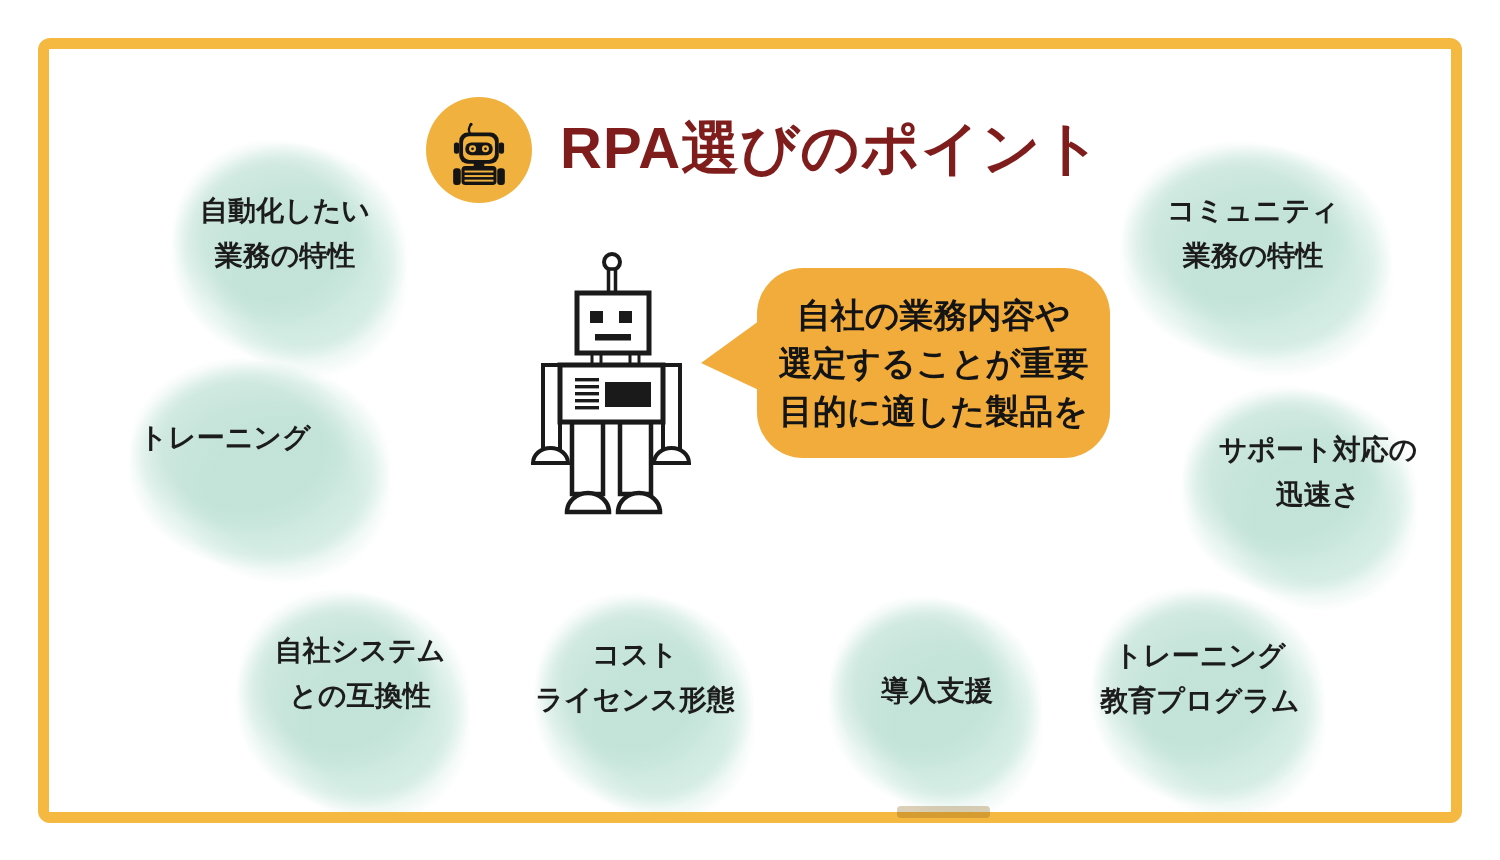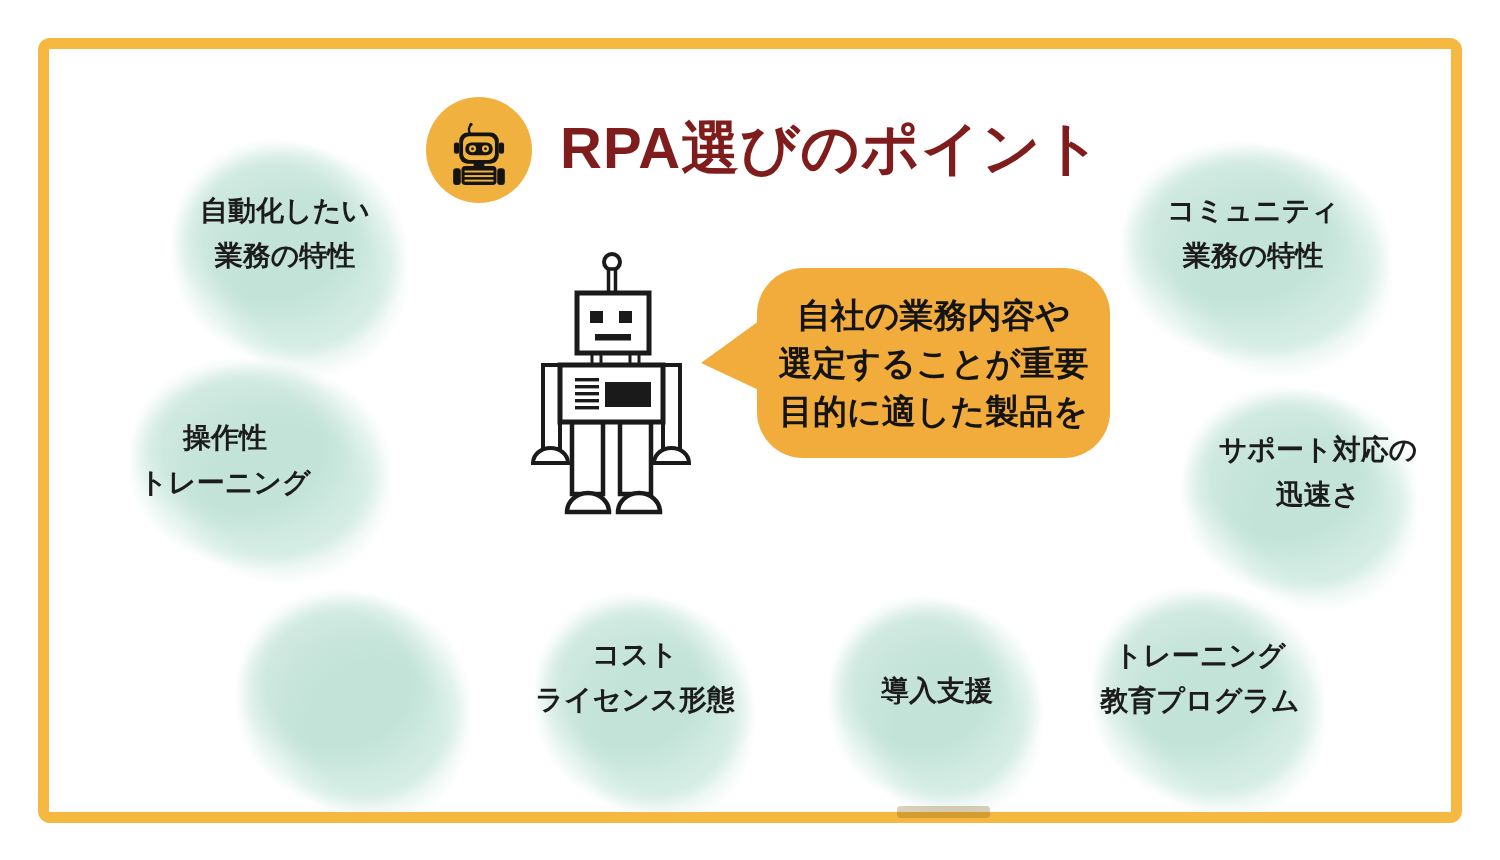--- a/index.html
+++ b/index.html
@@ -163,26 +163,29 @@
 
   <div class="label l1">
     <span class="ln">自動化したい</span>
     <span class="ln">業務の特性</span>
   </div>
   <div class="label l2">
     <span class="ln">コミュニティ</span>
     <span class="ln">業務の特性</span>
   </div>
   <div class="label l3">
-    <span class="ln">操作性</span>
     <span class="ln">トレーニング</span>
   </div>
   <div class="label l4">
     <span class="ln">サポート対応の</span>
     <span class="ln">迅速さ</span>
+  </div>
+  <div class="label l5">
+    <span class="ln">自社システム</span>
+    <span class="ln">との互換性</span>
   </div>
   <div class="label l7">
     <span class="ln">導入支援</span>
     <span class="ln"></span>
   </div>
   <div class="label l6">
     <span class="ln">コスト</span>
     <span class="ln">ライセンス形態</span>
   </div>
   <div class="label l8">

